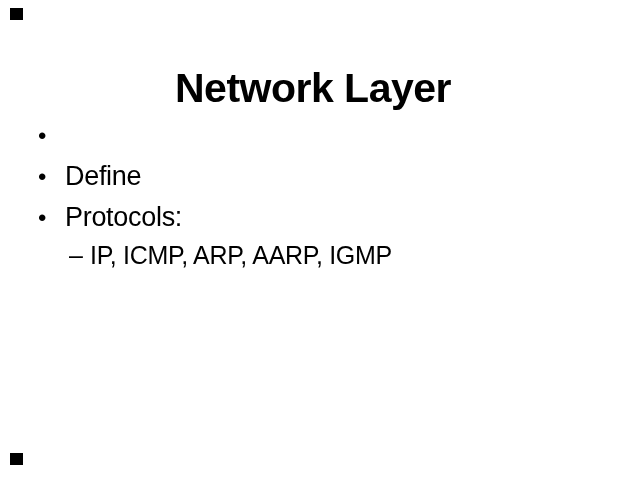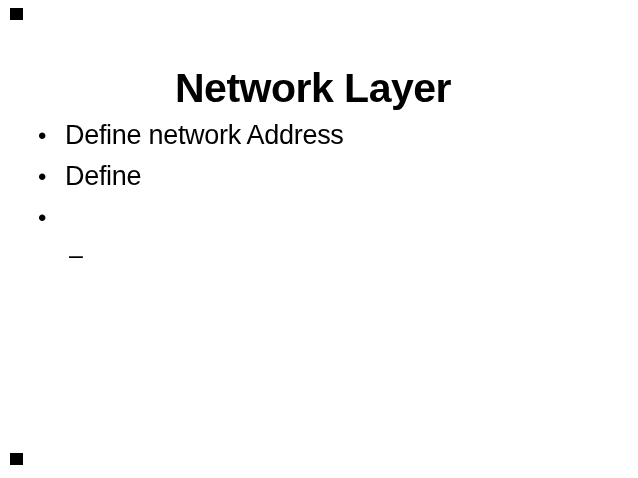--- a/index.html
+++ b/index.html
@@ -79,30 +79,31 @@
 
   <div class="corner-mark top"></div>
   <div class="corner-mark bottom"></div>
 
   <h1 class="slide-title">Network Layer</h1>
 
   <div class="content">
 
     <div class="bullet-row">
       <span class="marker">•</span>
-      <span class="text">Define network Address</span>
     </div>
 
     <div class="bullet-row">
       <span class="marker">•</span>
       <span class="text">Define</span>
     </div>
 
     <div class="bullet-row">
       <span class="marker">•</span>
+      <span class="text">Protocols:</span>
     </div>
 
     <div class="sub-bullet-row">
       <span class="marker">–</span>
+      <span class="text">IP, ICMP, ARP, AARP, IGMP</span>
     </div>
 
   </div>
 </div>
 
 </body></html>

